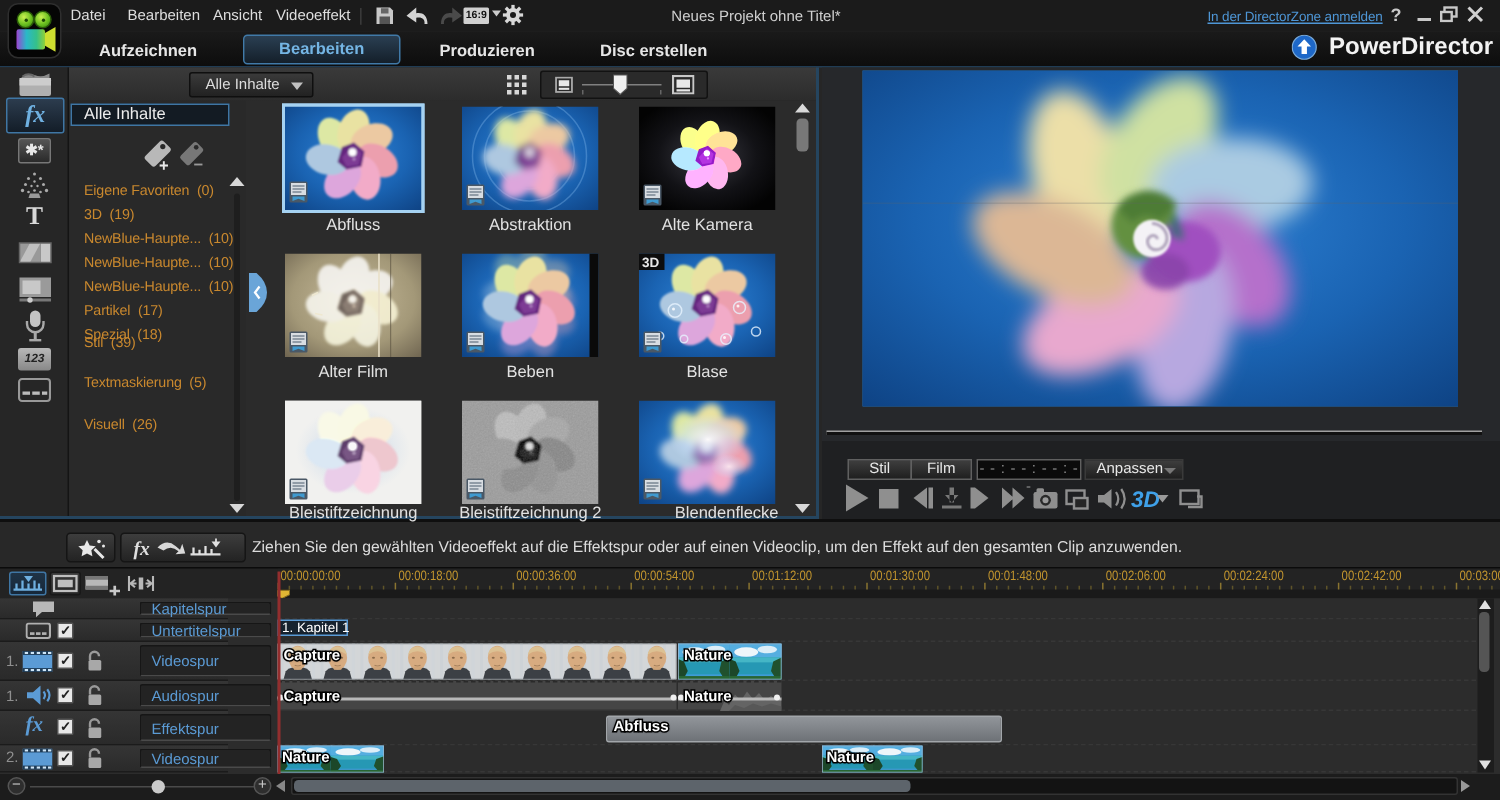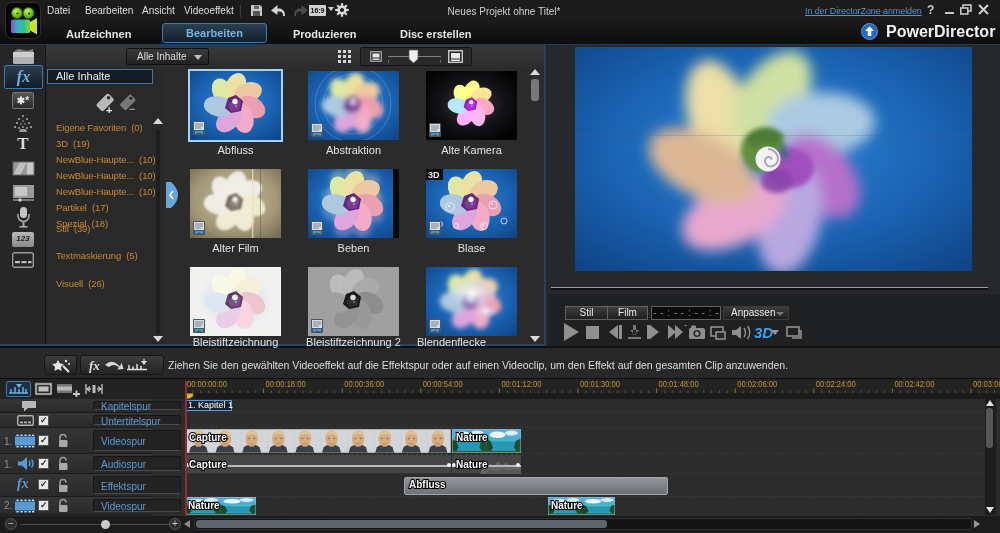--- a/index.html
+++ b/index.html
@@ -466,21 +466,21 @@
       </svg>
 </div>
 <div class="abs tlabel" style="left:190px; top:144px;">Abfluss</div>
 <div class="abs tlabel" style="left:308px; top:144px;">Abstraktion</div>
 <div class="abs tlabel" style="left:426px; top:144px;">Alte Kamera</div>
 <div class="abs tlabel" style="left:190px; top:242px;">Alter Film</div>
 <div class="abs tlabel" style="left:308px; top:242px;">Beben</div>
 <div class="abs tlabel" style="left:426px; top:242px;">Blase</div>
 <div class="abs tlabel" style="left:190px; top:336px; z-index:2;">Bleistiftzeichnung</div>
 <div class="abs tlabel" style="left:308px; top:336px; z-index:2;">Bleistiftzeichnung 2</div>
-<div class="abs tlabel" style="left:406px; top:336px; z-index:2;">Blendenflecke</div>
+<div class="abs tlabel" style="left:423px; top:336px; z-index:2;text-align:right;">Blendenflecke</div>
 
 <div class="abs" id="preview">
   <div class="abs" id="video">
     <svg width="397" height="224">
       <rect width="397" height="224" fill="url(#bgblue)"></rect>
       <g filter="url(#b3)">
         <ellipse cx="144.0" cy="67.8" rx="31" ry="56" fill="#ecdfa8" transform="rotate(-16 144.0 67.8)"></ellipse>
         <ellipse cx="197.3" cy="50.2" rx="31" ry="52" fill="#cfe1a2" transform="rotate(36 197.3 50.2)"></ellipse>
         <ellipse cx="246.1" cy="76.2" rx="31" ry="54" fill="#aacbe2" transform="rotate(88 246.1 76.2)"></ellipse>
         <ellipse cx="246.3" cy="129.3" rx="31" ry="48" fill="#b570cb" transform="rotate(140 246.3 129.3)"></ellipse>
@@ -785,21 +785,21 @@
           </g>
         </svg>
         <div class="chk" style="left:38px; top:3px;"></div>
         <svg style="position:absolute;left:57px;top:1px;" width="12" height="15">
           <path d="M3,7 v-2.5 a3,3 0 0 1 6,0" fill="none" stroke="#999" stroke-width="1.6"></path>
           <rect x="2" y="7" width="8.5" height="7" rx="1" fill="#a8a8a8"></rect>
         </svg>
         <div class="lwell" style="line-height:14px;">Videospur</div>
       </div>
 
-  <div class="abs" style="left:185px; top:1px; width:47px; height:11px; background:#16222e; border:1px solid #5b9bd5; color:#fff; font-size:9px; line-height:9px; padding-left:2px; white-space:nowrap;">1. Kapitel 1</div>
+  <div class="abs" style="left:185px; top:14px; width:47px; height:11px; background:#16222e; border:1px solid #5b9bd5; color:#fff; font-size:9px; line-height:9px; padding-left:2px; white-space:nowrap;">1. Kapitel 1</div>
   <svg class="abs" style="left:185px; top:30px;" width="266" height="24">
         <rect width="266" height="24" fill="#c8ccd0"></rect>
         <g>
           <use href="#face" x="0"></use>
           <use href="#face" x="26.6"></use>
           <use href="#face" x="53.2"></use>
           <use href="#face" x="79.8"></use>
           <use href="#face" x="106.4"></use>
           <use href="#face" x="133"></use>
           <use href="#face" x="159.6"></use>

